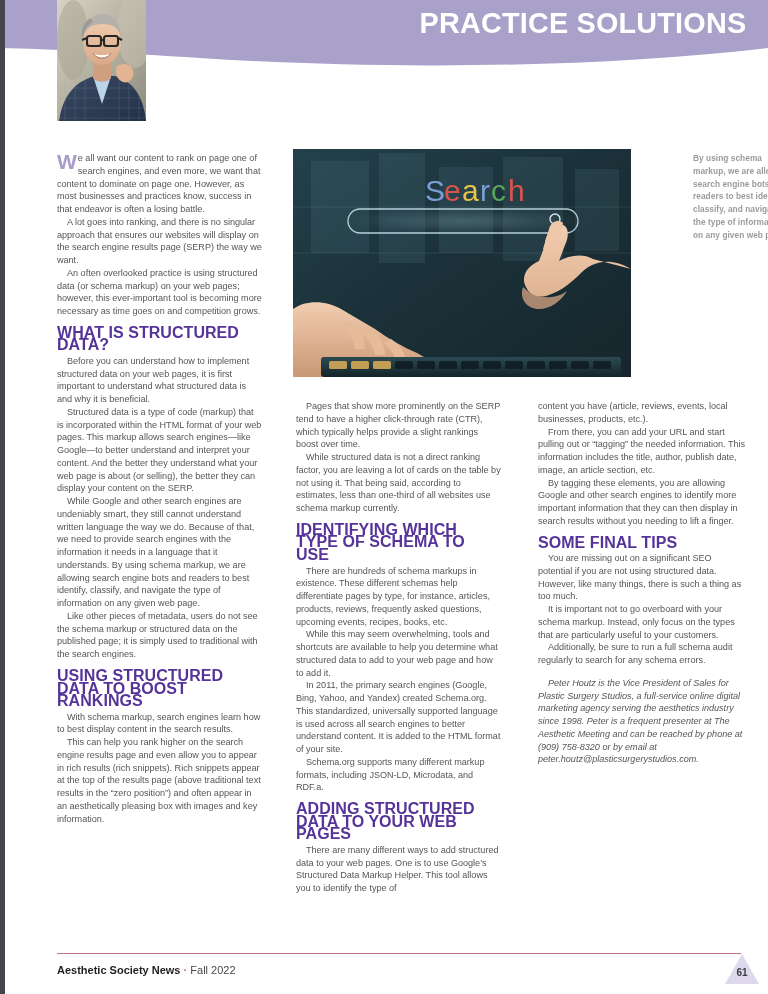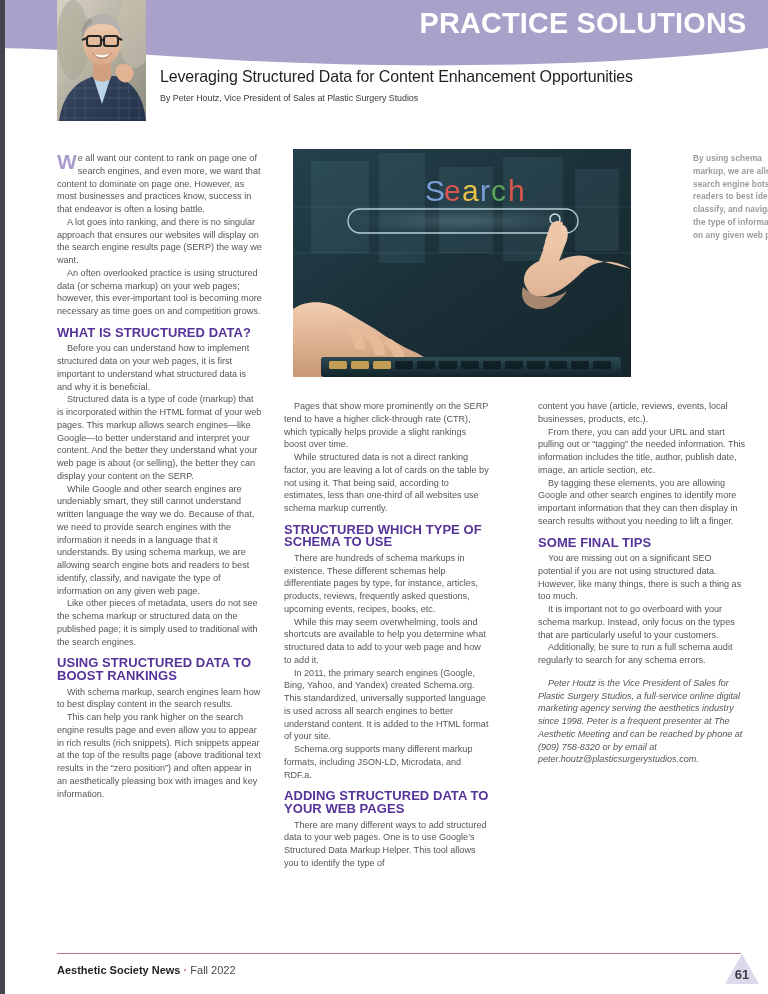--- a/index.html
+++ b/index.html
@@ -126,21 +126,21 @@
     color: #56565a;
     letter-spacing: -0.02px;
     z-index: 3;
   }
   .col p {
     margin: 0;
     text-indent: 10px;
   }
   .col p.noindent { text-indent: 0; }
   .col h2 {
-    font-size: 13px;
+    font-size: 16px;
     font-weight: 700;
     color: #553399;
     margin: 9px 0 3px 0;
     line-height: 12.6px;
     letter-spacing: 0.05px;
     text-indent: 0;
   }
   .col p.bio {
     font-style: italic;
     margin-top: 10px;
@@ -152,21 +152,21 @@
     float: left;
     font-family: "Liberation Sans", sans-serif;
     font-weight: 700;
     font-size: 21px;
     line-height: 17px;
     color: #a99ccb;
     margin: 1px 1px 0 0;
   }
 
   #col1 { left: 57px; top: 152px; width: 205px; }
-  #col2 { left: 284px; top: 400px; width: 205px; }
+  #col2 { left: 296px; top: 400px; width: 205px; }
   #col3 { left: 529px; top: 400px; width: 210px; margin-left: 9px; }
 
   
   .footer-rule {
     position: absolute;
     left: 57px; top: 953px;
     width: 684px; height: 1px;
     background: #c2708e;
     z-index: 3;
   }
@@ -189,21 +189,21 @@
     width: 36px; height: 34px;
     z-index: 3;
   }
   .page-number-wrap svg { position:absolute; left:0; top:0; }
   .page-number {
     position: absolute;
     left: 0; top: 15px;
     width: 36px;
     text-align: center;
     font-family: "Liberation Sans", sans-serif;
-    font-size: 13px;
+    font-size: 10px;
     font-weight: 700;
     color: #3c3c40;
   }
 </style>
 </head>
 <body>
 
 <div id="page">
 
   <div class="gutter"></div>
@@ -269,24 +269,20 @@
         <line x1="61" y1="38" x2="65" y2="40"></line>
       </g>
 
       <path d="M36,53 C40,59 50,59 54,53 C50,56 40,56 36,53 Z" fill="#ffffff"></path>
       <path d="M36,53 C40,60 50,60 54,53" fill="none" stroke="#b07a62" stroke-width="1"></path>
 
       <path d="M60,66 C66,62 74,64 76,70 C78,78 72,84 66,82 C60,80 57,72 60,66 Z" fill="#e2b494"></path>
     </svg>
   </div>
 
-  <div class="title-block">
-    <h1 class="article-title">Leveraging Structured Data for Content Enhancement Opportunities</h1>
-    <div class="article-byline">By Peter Houtz, Vice President of Sales at Plastic Surgery Studios</div>
-  </div>
 
   <div class="hero">
     <svg width="338" height="228" viewBox="0 0 338 228">
       <defs>
         <linearGradient id="heroBg" x1="0" y1="0" x2="1" y2="1">
           <stop offset="0%" stop-color="#23414c"></stop>
           <stop offset="50%" stop-color="#1b3038"></stop>
           <stop offset="100%" stop-color="#16262c"></stop>
         </linearGradient>
         <linearGradient id="handG" x1="0" y1="0" x2="0" y2="1">
@@ -383,21 +379,21 @@
     <p>While Google and other search engines are undeniably smart, they still cannot understand written language the way we do. Because of that, we need to provide search engines with the information it needs in a language that it understands. By using schema markup, we are allowing search engine bots and readers to best identify, classify, and navigate the type of information on any given web page.</p>
     <p>Like other pieces of metadata, users do not see the schema markup or structured data on the published page; it is simply used to traditional with the search engines.</p>
     <h2>USING STRUCTURED DATA TO BOOST RANKINGS</h2>
     <p>With schema markup, search engines learn how to best display content in the search results.</p>
     <p>This can help you rank higher on the search engine results page and even allow you to appear in rich results (rich snippets). Rich snippets appear at the top of the results page (above traditional text results in the “zero position”) and often appear in an aesthetically pleasing box with images and key information.</p>
   </div>
 
   <div class="col" id="col2">
     <p>Pages that show more prominently on the SERP tend to have a higher click-through rate (CTR), which typically helps provide a slight rankings boost over time.</p>
     <p>While structured data is not a direct ranking factor, you are leaving a lot of cards on the table by not using it. That being said, according to estimates, less than one-third of all websites use schema markup currently.</p>
-    <h2>STRUCTURED WHICH TYPE OF SCHEMA TO USE</h2>
+    <h2>IDENTIFYING WHICH TYPE OF SCHEMA TO USE</h2>
     <p>There are hundreds of schema markups in existence. These different schemas help differentiate pages by type, for instance, articles, products, reviews, frequently asked questions, upcoming events, recipes, books, etc.</p>
     <p>While this may seem overwhelming, tools and shortcuts are available to help you determine what structured data to add to your web page and how to add it.</p>
     <p>In 2011, the primary search engines (Google, Bing, Yahoo, and Yandex) created Schema.org. This standardized, universally supported language is used across all search engines to better understand content. It is added to the HTML format of your site.</p>
     <p>Schema.org supports many different markup formats, including JSON-LD, Microdata, and RDF.a.</p>
     <h2>ADDING STRUCTURED DATA TO YOUR WEB PAGES</h2>
     <p>There are many different ways to add structured data to your web pages. One is to use Google’s Structured Data Markup Helper. This tool allows you to identify the type of</p>
   </div>
 
   <div class="col" id="col3">
     <p class="noindent">content you have (article, reviews, events, local businesses, products, etc.).</p>

